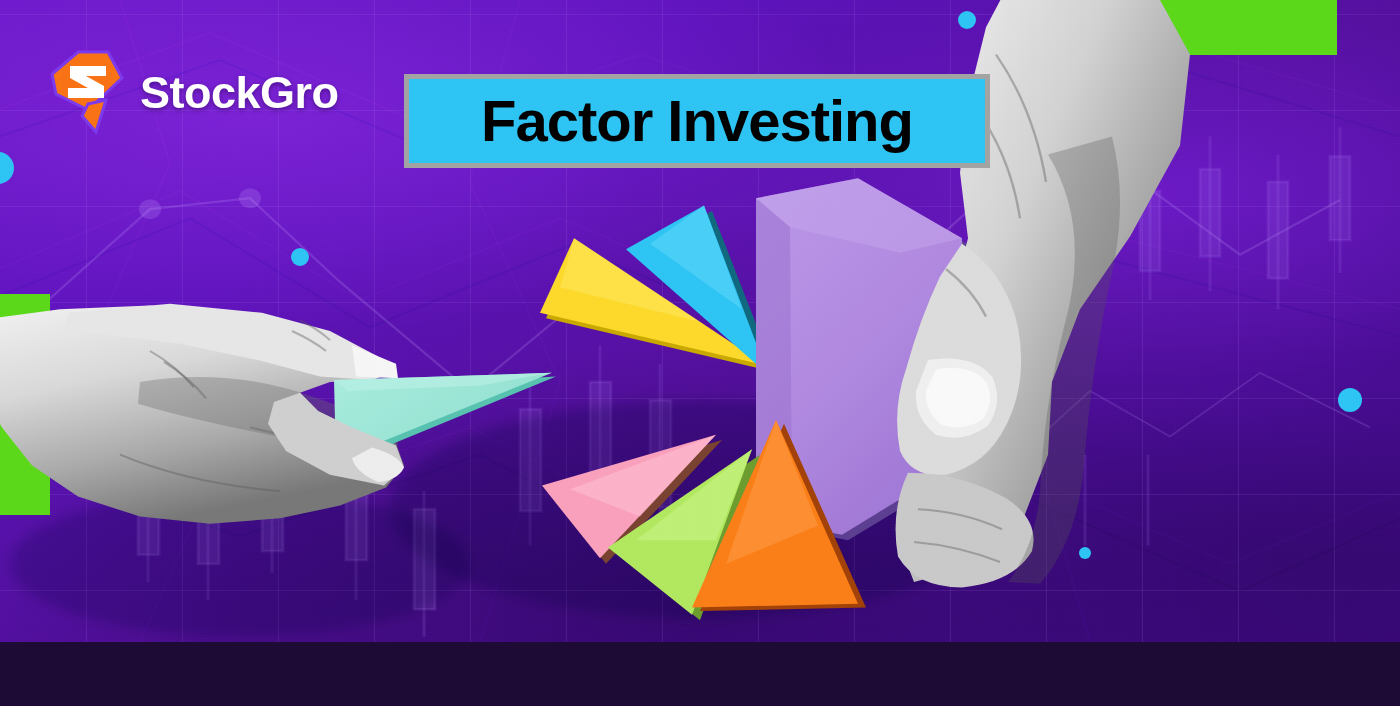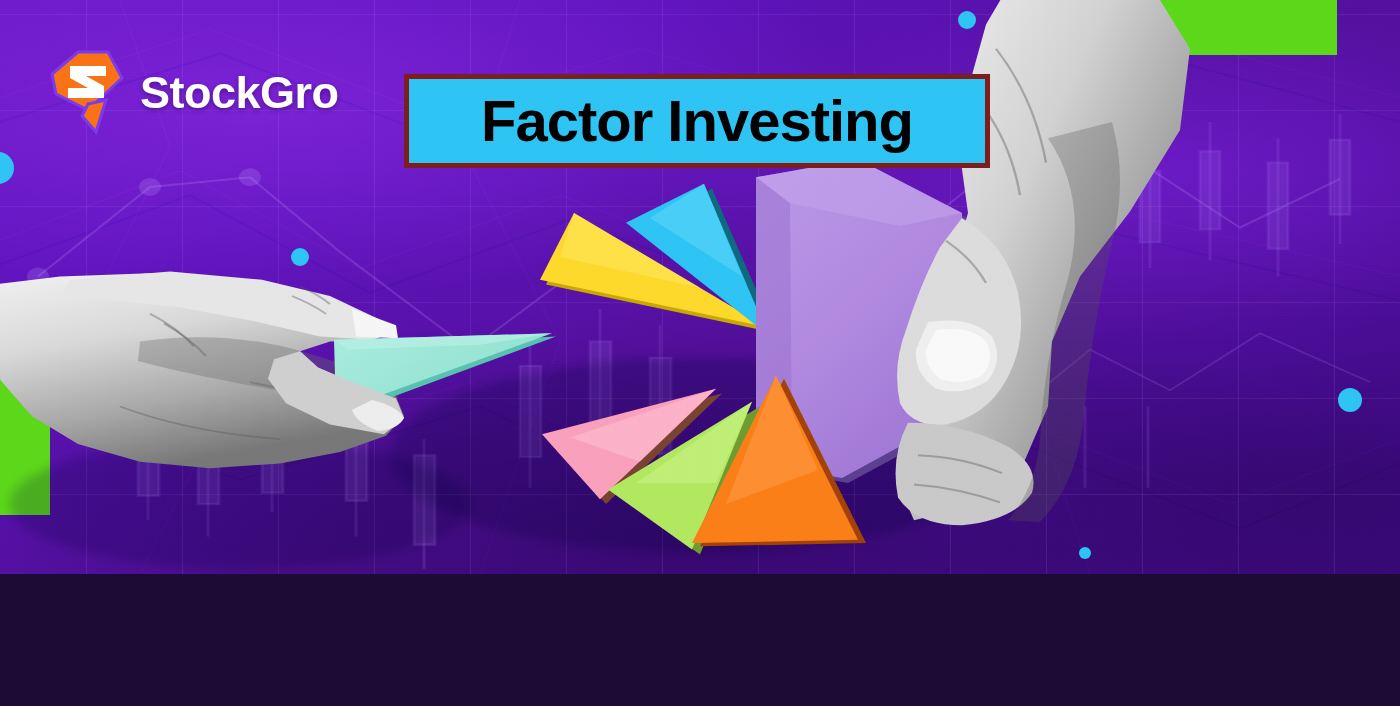--- a/index.html
+++ b/index.html
@@ -1,20 +1,20 @@
 <!DOCTYPE html>
 <html><head>
 <meta charset="utf-8">
 <title>Factor Investing Banner</title>
 <style>
   html,body{margin:0;padding:0;background:#1d0b35;}
   *{box-sizing:border-box;}
   #stage{
     position:relative;
-    width:1400px;height:574px;
+    width:1400px;height:642px;
     overflow:hidden;
     font-family:"Liberation Sans", sans-serif;
     background:#5a13b8;
   }
 
   
   .bg-base{
     position:absolute;inset:0;
     background:
       radial-gradient(ellipse 70% 55% at 18% 18%, rgba(125,35,215,.95) 0%, rgba(90,18,190,0) 62%),
@@ -49,21 +49,21 @@
   .logo-mark svg{display:block;width:78px;height:88px;}
   .logo-text{
     color:#ffffff;font-weight:bold;font-size:45px;letter-spacing:-.5px;
     line-height:1;white-space:nowrap;
     text-shadow:0 2px 5px rgba(30,0,60,.45);
   }
 
   
   .title-wrap{
     position:absolute;left:404px;top:74px;width:586px;height:94px;
-    background:#7f1d1d;padding:5px;
+    background:#a3a3a3;padding:5px;
   }
   .title-band{
     width:100%;height:100%;
     background:#2ec4f3;
     display:flex;align-items:center;justify-content:center;
   }
   .title-text{
     color:#000000;font-weight:bold;font-size:58px;letter-spacing:-1px;
     line-height:1;white-space:nowrap;
   }

